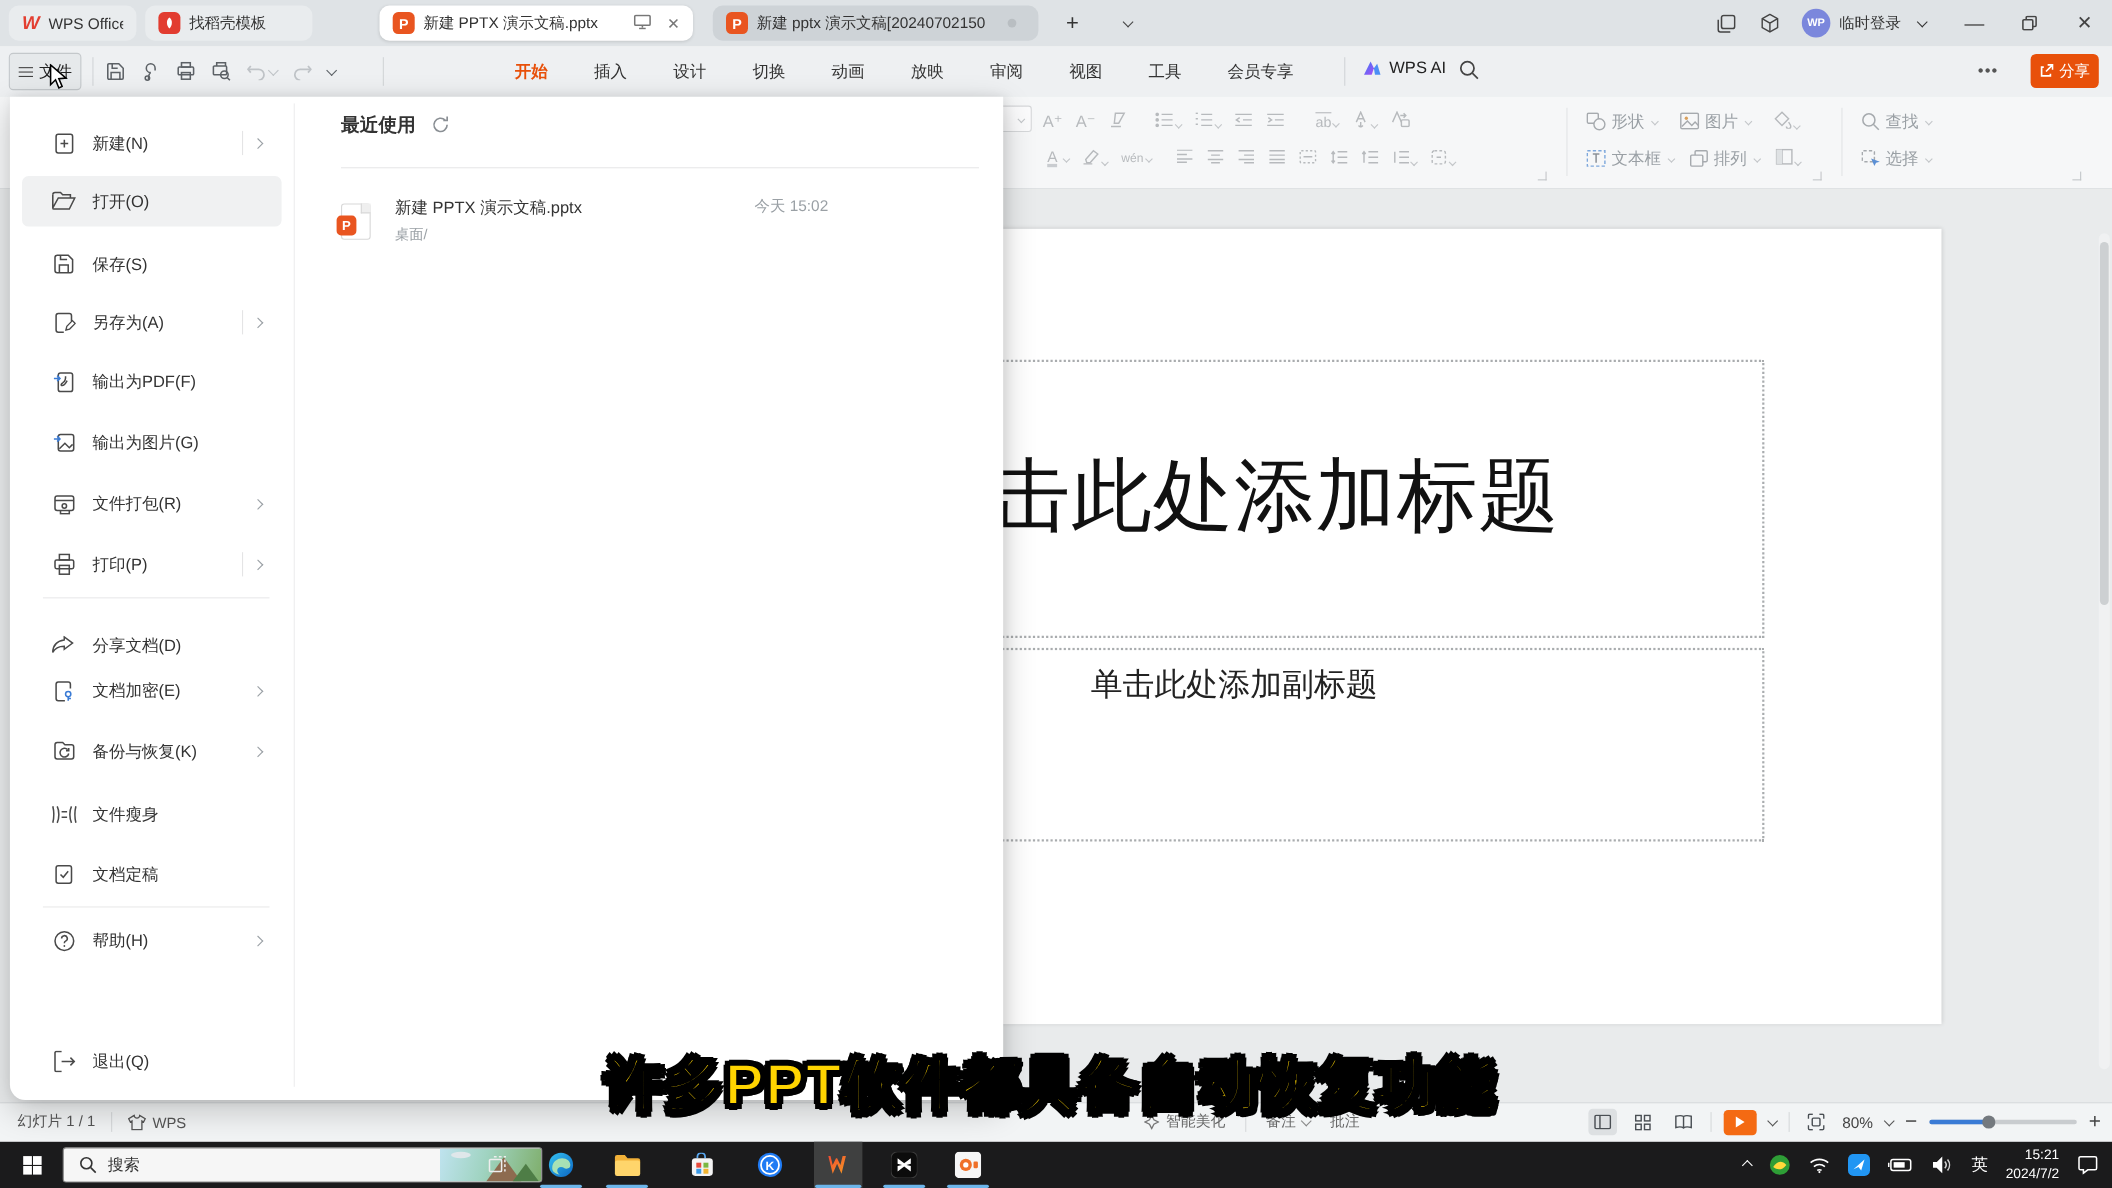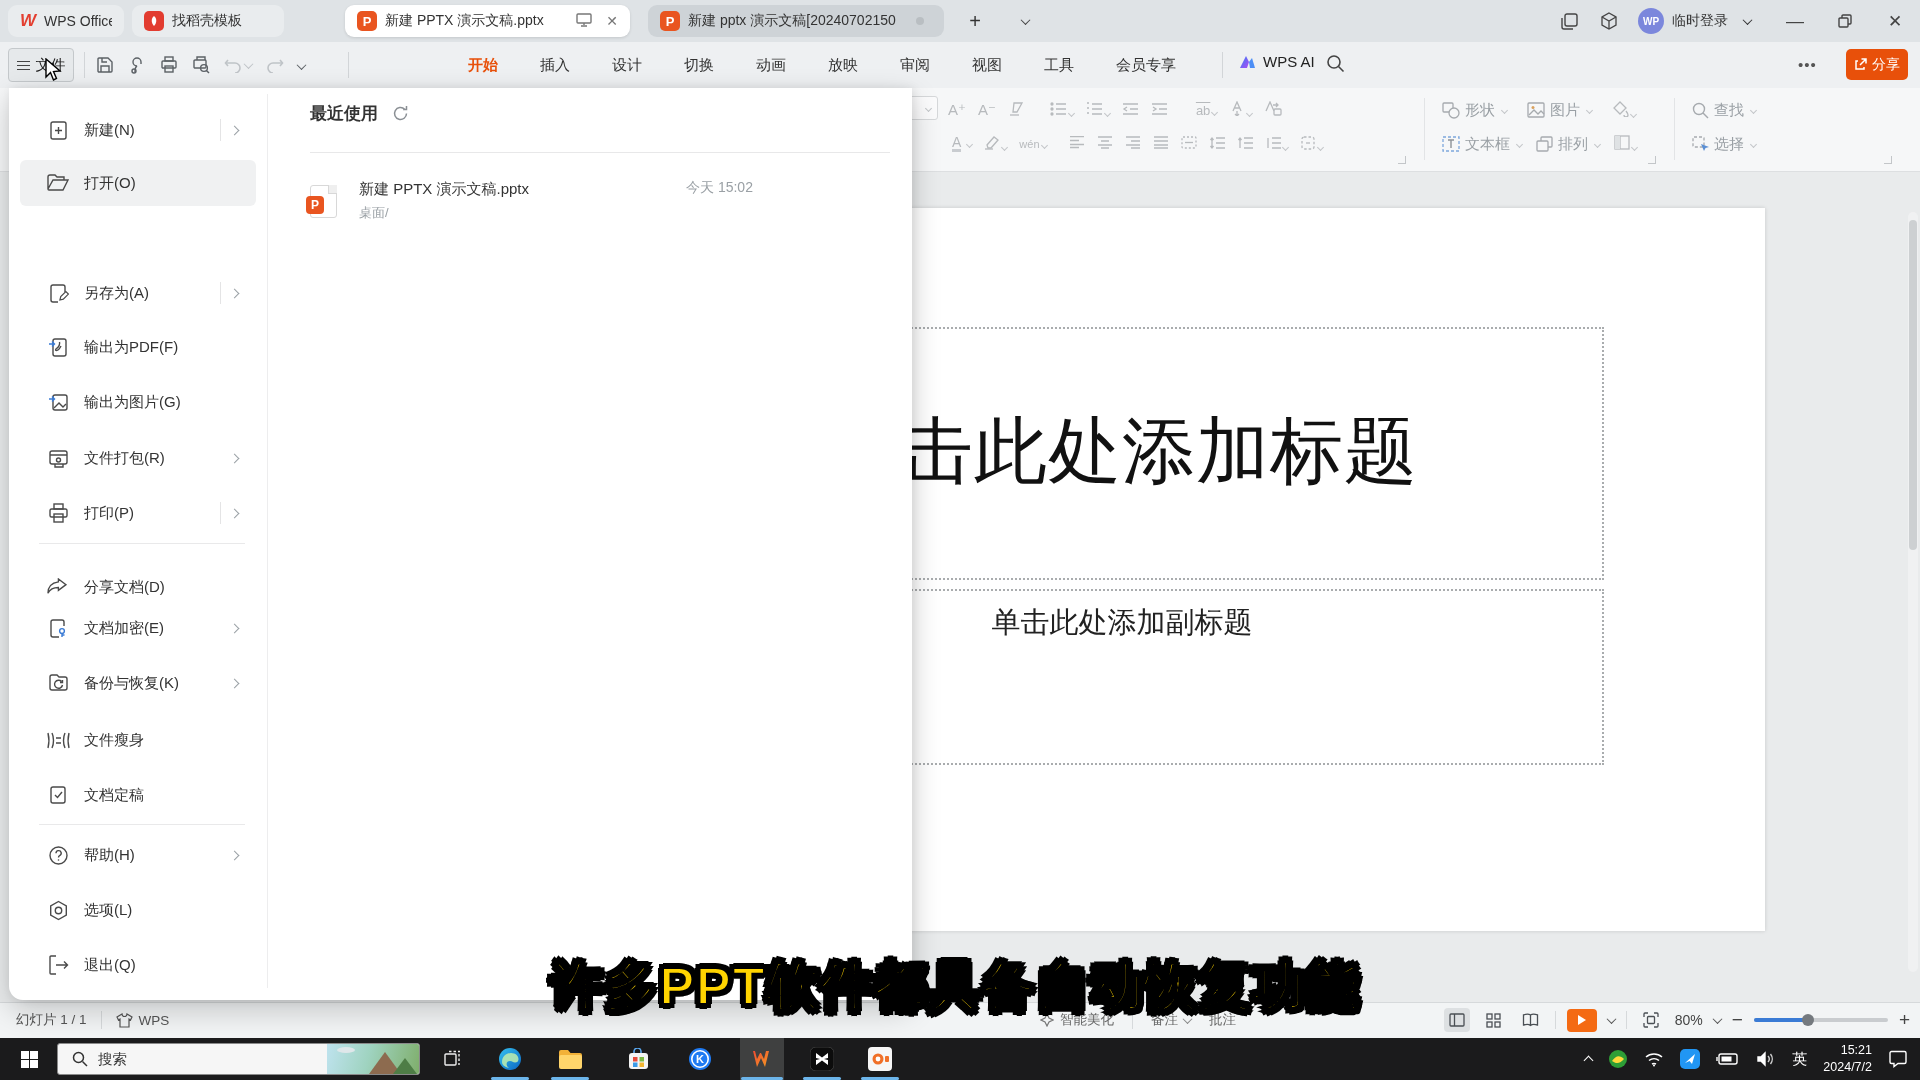--- a/index.html
+++ b/index.html
@@ -98,21 +98,21 @@
   .rfile-time { position:absolute; left:376px; top:9px; font-size:14px; color:#9aa0a5; }
 
   
   .caption { position:absolute; left:50%; top:952px; transform:translateX(-50.5%); z-index:60; font-size:52px; font-weight:900; color:#ffd400; white-space:nowrap; letter-spacing:2px;
     -webkit-text-stroke:2px #000;
     text-shadow:-4px -4px 0 #000, 4px -4px 0 #000, -4px 4px 0 #000, 4px 4px 0 #000, 0 -5px 0 #000, 0 5px 0 #000, -5px 0 0 #000, 5px 0 0 #000; }
 
   
   .taskbar { position:absolute; left:0; top:1038px; width:1920px; height:42px; background:#1b1b1c; z-index:70; color:#fff; }
   .tk { position:absolute; top:0; height:42px; display:flex; align-items:center; justify-content:center; }
-  .searchbox { position:absolute; left:57px; top:5px; width:363px; height:32px; background:#f6f6f6; border:1px solid #8a8a8a; border-radius:3px; display:flex; align-items:center; gap:10px; padding-left:14px; color:#333; font-size:14.5px; overflow:hidden; }
+  .searchbox { position:absolute; left:57px; top:5px; width:436px; height:32px; background:#f6f6f6; border:1px solid #8a8a8a; border-radius:3px; display:flex; align-items:center; gap:10px; padding-left:14px; color:#333; font-size:14.5px; overflow:hidden; }
   .scenery { position:absolute; right:0; top:0; width:92px; height:30px; background:linear-gradient(105deg,#bfe3ef 0%,#9fd3c0 45%,#7fae6b 100%); }
   .scenery i { position:absolute; display:block; }
   .mtn { right:18px; bottom:0; width:0; height:0; border-left:16px solid transparent; border-right:16px solid transparent; border-bottom:22px solid #8d6b4f; }
   .mtn2 { right:2px; bottom:0; border-left:12px solid transparent; border-right:12px solid transparent; border-bottom:16px solid #4e7d46; }
   .ufo { left:10px; top:3px; width:18px; height:6px; border-radius:50%; background:#dfe7ea; }
   .runbar { position:absolute; bottom:0; left:50%; transform:translateX(-50%); width:38px; height:3px; background:#6cb5ea; border-radius:2px; }
   .tk.appwps { background:#3f4040; }
   .tray { position:absolute; right:0; top:0; height:42px; display:flex; align-items:center; gap:16px; padding-right:12px; }
   .clock { text-align:right; font-size:12.5px; line-height:1.35; color:#fff; }
   .ime { font-size:15px; color:#fff; }
@@ -530,20 +530,29 @@
     </div>
     <div class="fm-item hover" style="top:72px;">
       <span class="fm-ico">
           <svg width="22" height="20" viewBox="0 0 22 20" fill="none" stroke="currentColor" stroke-width="1.4">
             <path d="M1 4a2 2 0 0 1 2-2h5l2 2h7v3"></path>
             <path d="M1 4v12a1 1 0 0 0 1 1h14l5-10H6L1 16"></path>
           </svg>
         </span>
       <span class="fm-label">打开(O)</span>
     </div>
+    <div class="fm-item" style="top:129px;">
+      <span class="fm-ico">
+          <svg width="20" height="20" viewBox="0 0 20 20" fill="none" stroke="currentColor" stroke-width="1.4">
+            <path d="M2 4a2 2 0 0 1 2-2h10l4 4v10a2 2 0 0 1-2 2H4a2 2 0 0 1-2-2z"></path>
+            <path d="M6 18v-7h8v7M7 2v4h6"></path>
+          </svg>
+        </span>
+      <span class="fm-label">保存(S)</span>
+    </div>
     <div class="fm-item" style="top:182px;">
       <span class="fm-ico">
           <svg width="21" height="21" viewBox="0 0 21 21" fill="none" stroke="currentColor" stroke-width="1.4">
             <path d="M17 9V4a2 2 0 0 0-2-2H5a2 2 0 0 0-2 2v13a2 2 0 0 0 2 2h5"></path>
             <path d="M12 18l1-4 6-6 3 3-6 6z" transform="scale(.85) translate(2,2)"></path>
           </svg>
         </span>
       <span class="fm-label">另存为(A)</span>
       <span class="fm-split"></span>
         <span class="fm-sub"></span>
@@ -647,29 +656,20 @@
     <div class="fm-item" style="top:744px;">
       <span class="fm-ico">
           <svg width="21" height="21" viewBox="0 0 21 21" fill="none" stroke="currentColor" stroke-width="1.4">
             <circle cx="10.5" cy="10.5" r="8.5"></circle>
             <path d="M8 8.2a2.6 2.6 0 1 1 3.6 2.4c-.9.4-1.1 1-1.1 1.9"></path>
             <circle cx="10.5" cy="15" r=".8" fill="currentColor" stroke="none"></circle>
           </svg>
         </span>
       <span class="fm-label">帮助(H)</span>
       <span class="fm-sub"></span>
-    </div>
-    <div class="fm-item" style="top:799px;">
-      <span class="fm-ico">
-          <svg width="21" height="21" viewBox="0 0 21 21" fill="none" stroke="currentColor" stroke-width="1.4">
-            <path d="M10.5 1.5l7.8 4.5v9l-7.8 4.5-7.8-4.5v-9z"></path>
-            <circle cx="10.5" cy="10.5" r="3.2"></circle>
-          </svg>
-        </span>
-      <span class="fm-label">选项(L)</span>
     </div>
     <div class="fm-item" style="top:854px;">
       <span class="fm-ico">
           <svg width="21" height="20" viewBox="0 0 21 20" fill="none" stroke="currentColor" stroke-width="1.4">
             <path d="M8 1H3a1 1 0 0 0-1 1v16a1 1 0 0 0 1 1h5"></path>
             <path d="M8 10h11M16 6.5L19.5 10 16 13.5"></path>
           </svg>
         </span>
       <span class="fm-label">退出(Q)</span>
     </div>

